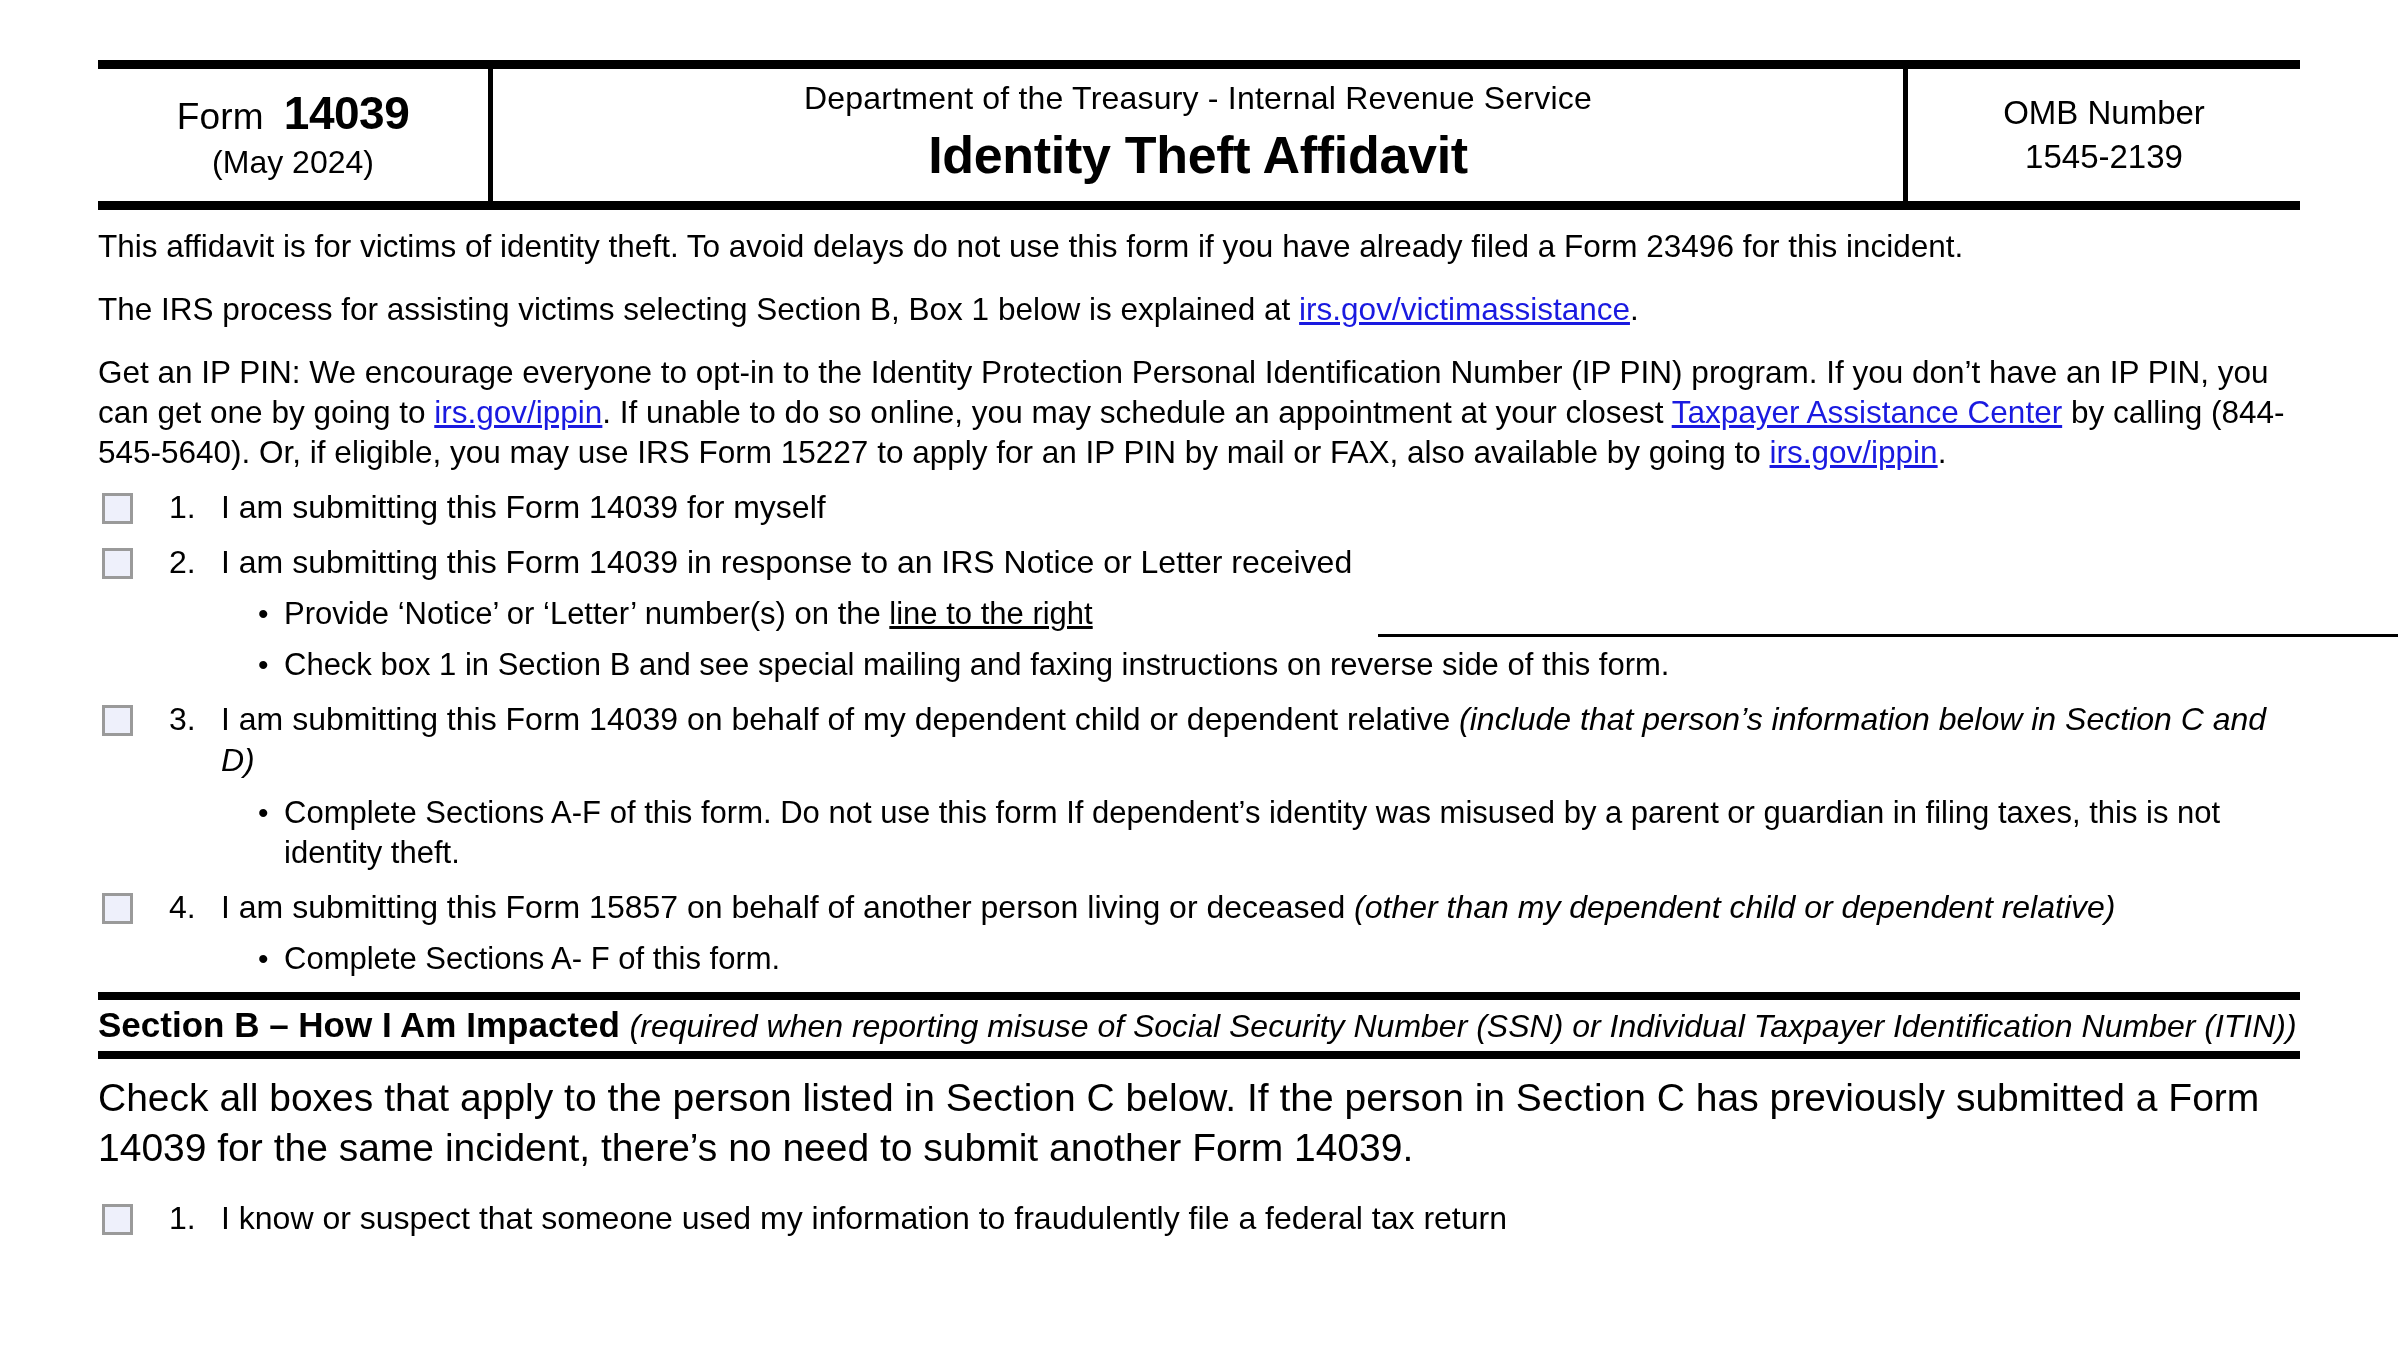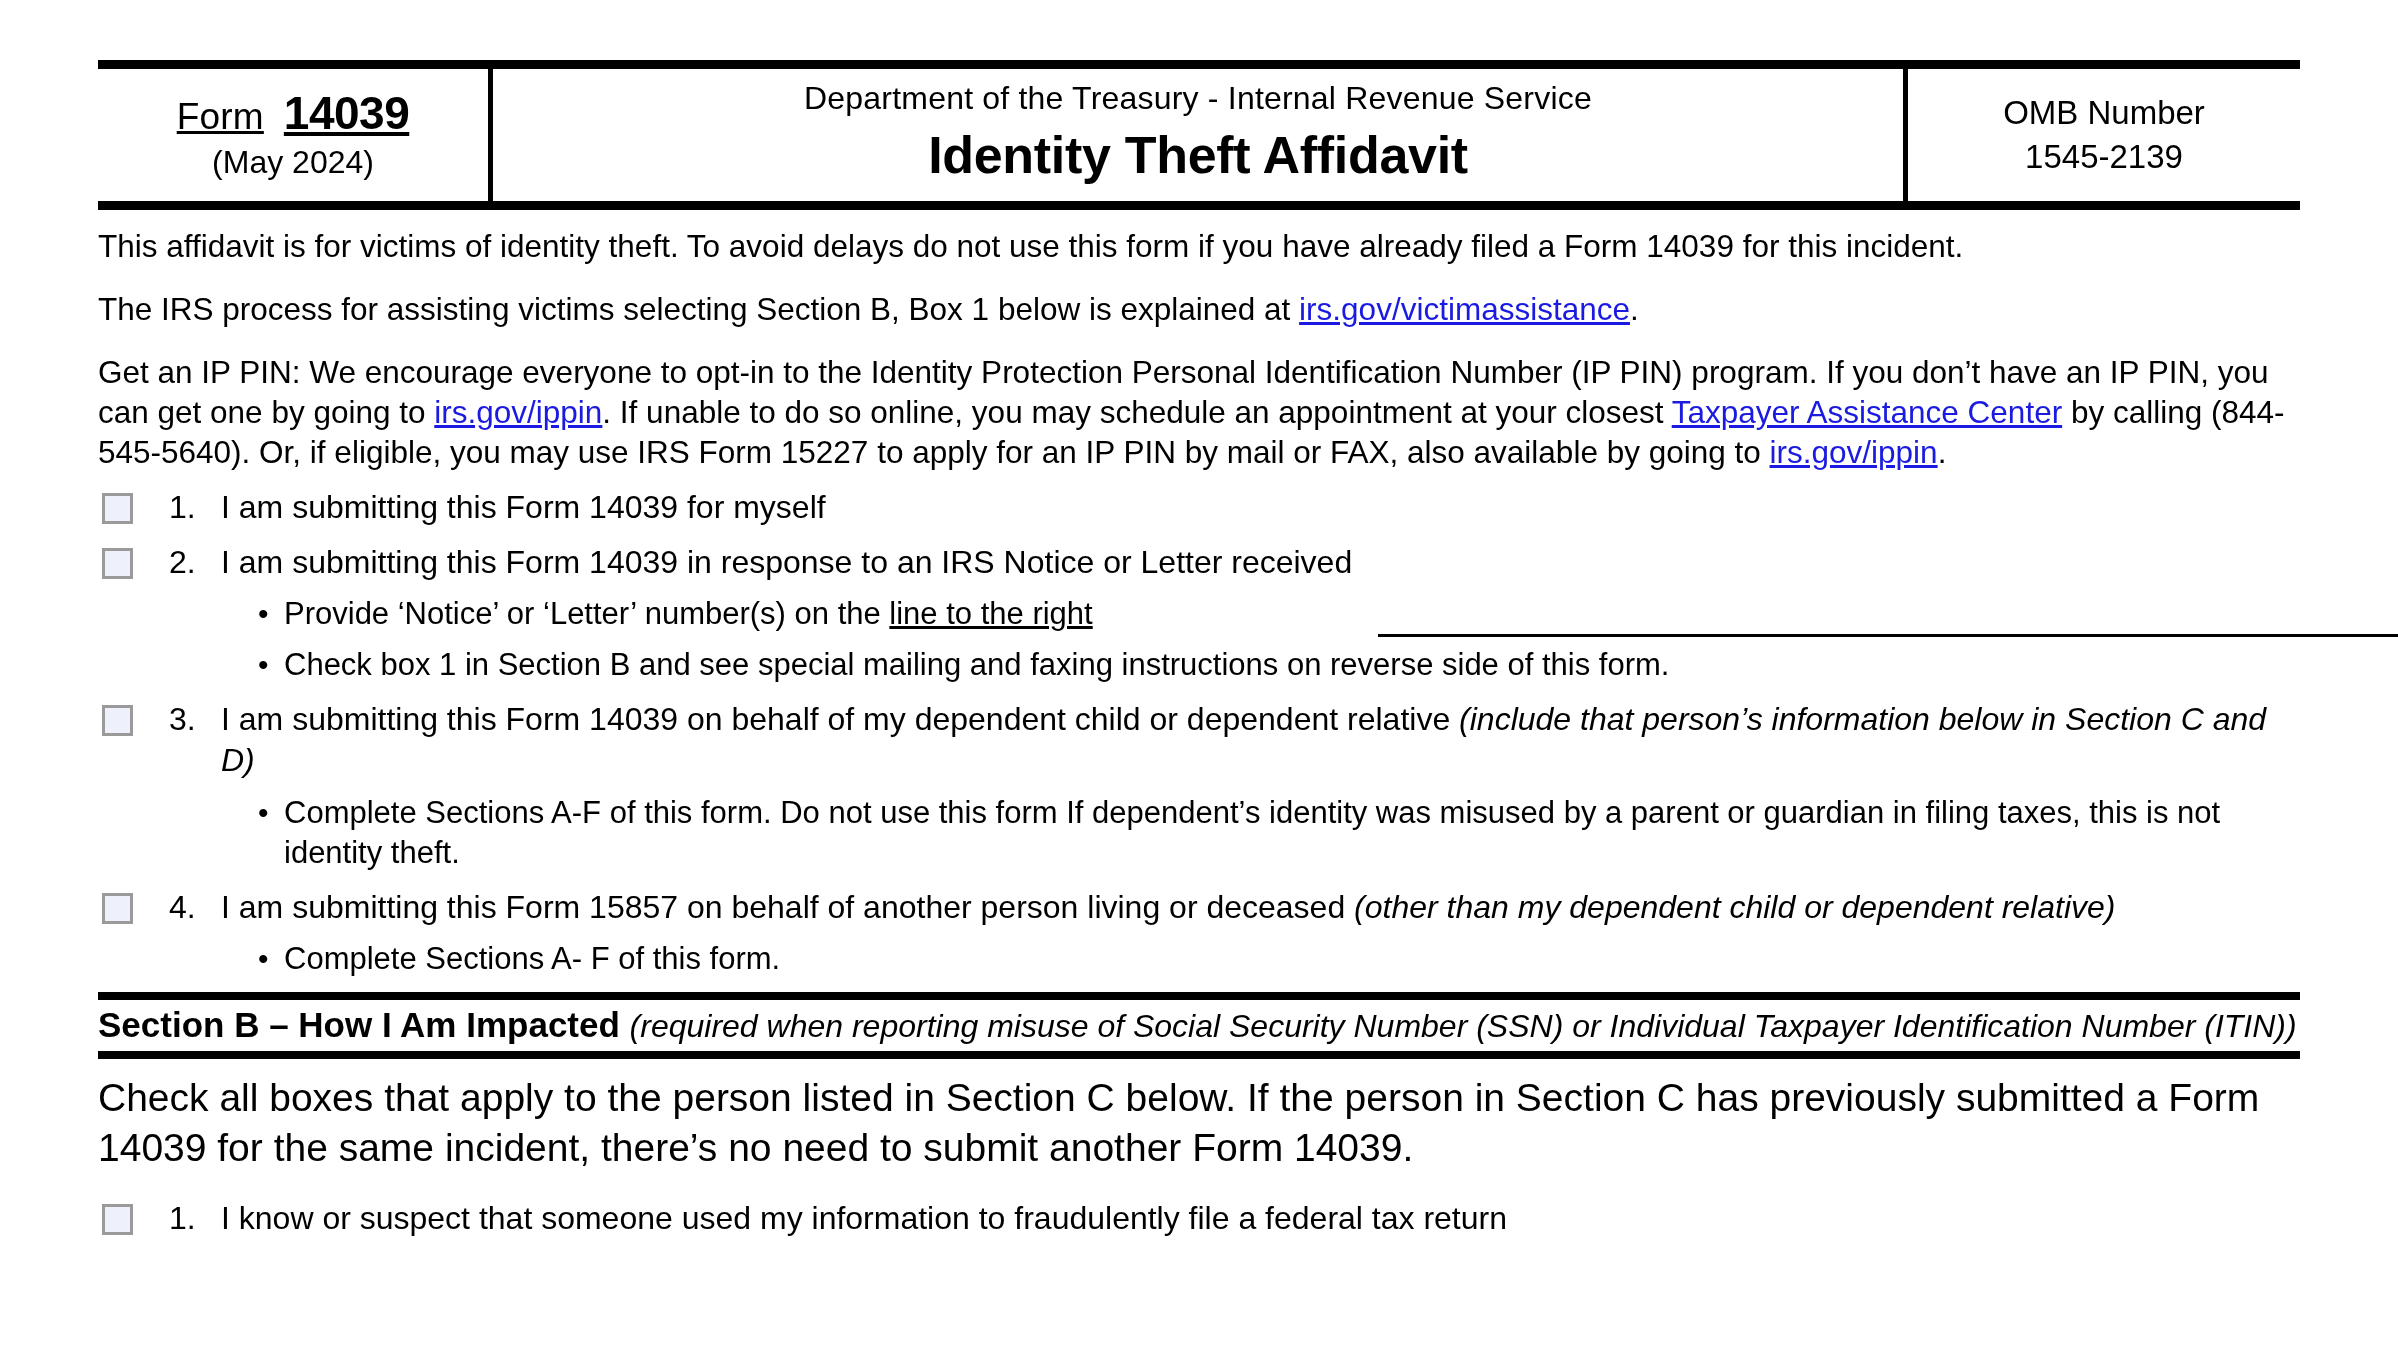--- a/index.html
+++ b/index.html
@@ -43,21 +43,20 @@
     flex-direction: column;
     align-items: center;
     justify-content: center;
     padding-bottom: 4px;
   }
   .hdr-form-line {
     display: flex;
     align-items: baseline;
     justify-content: center;
     white-space: nowrap;
-    text-decoration: underline;
   }
   .hdr-form-word {
     font-size: 37px;
     letter-spacing: 0.2px;
   }
   .hdr-form-num {
     font-size: 46px;
     font-weight: 700;
     margin-left: 20px;
     letter-spacing: -0.5px;
@@ -215,21 +214,21 @@
 
     <div class="hdr-right">
       <div>OMB Number</div>
       <div>1545-2139</div>
     </div>
 
   </div>
 
   <div class="intro">
 
-    <p><span>This affidavit is for </span><b>victims</b><span> of identity theft. To avoid delays do not use this form if you have already filed a Form 14039 for this incident.</span></p>
+    <p><span>This affidavit is for </span><b>victims</b><span> of identity theft. To avoid delays do not use this form if you have already filed a Form 23496 for this incident.</span></p>
 
 
     <p><span>The IRS process for assisting victims selecting </span><b>Section B</b><span>, </span><b>Box 1</b><span> below is explained at </span><a class="lnk" href="#">irs.gov/victimassistance</a><span>.</span></p>
 
     <p class="tight"><b>Get an IP PIN:</b><span> We encourage everyone to opt-in to the Identity Protection Personal Identification Number (IP PIN) program. If you don’t have an IP PIN, you can get one by going to </span><a class="lnk" href="#">irs.gov/ippin</a><span>. If unable to do so online, you may schedule an appointment at your closest </span><a class="lnk" href="#">Taxpayer Assistance Center</a><span> by calling (844-545-5640). Or, if eligible, you may use IRS Form 15227 to apply for an IP PIN by mail or FAX, also available by going to </span><a class="lnk" href="#">irs.gov/ippin</a><span>.</span></p>
 
   </div>
 
 
   <div class="cbrow">

